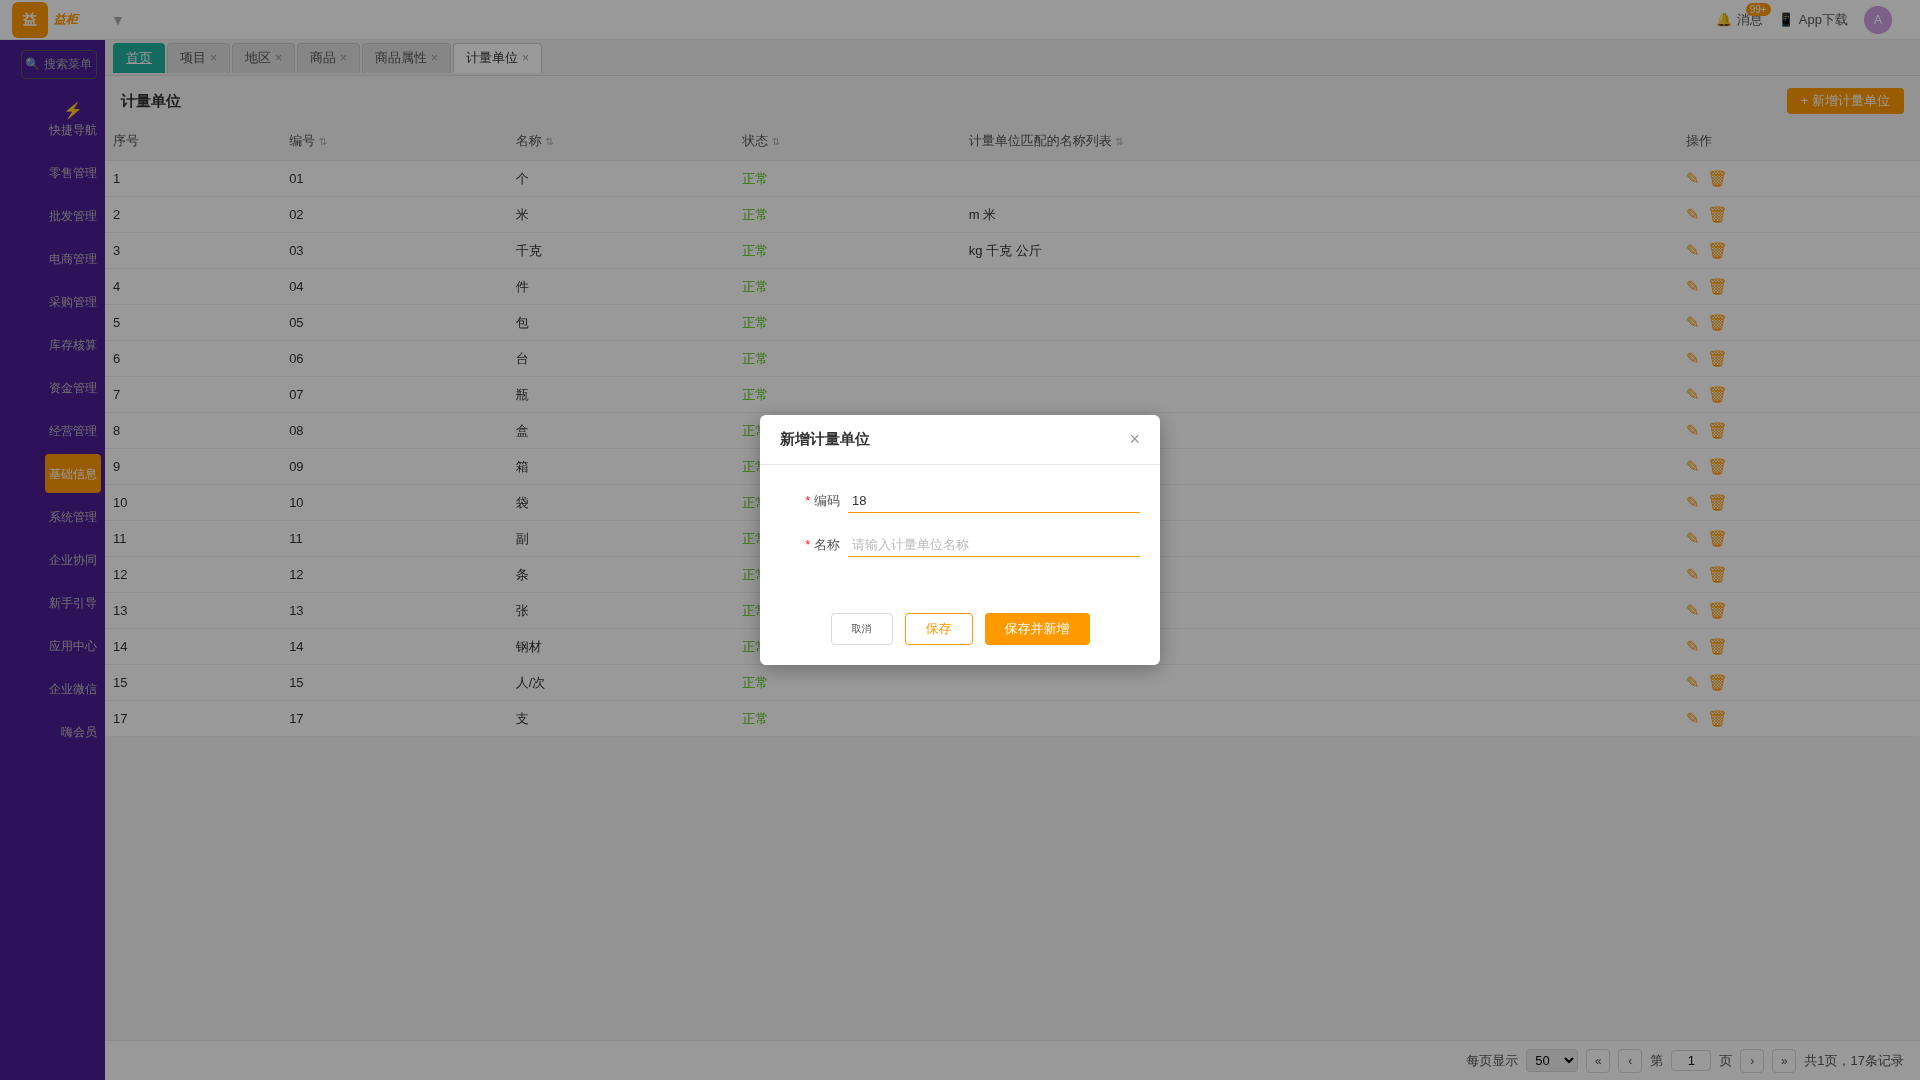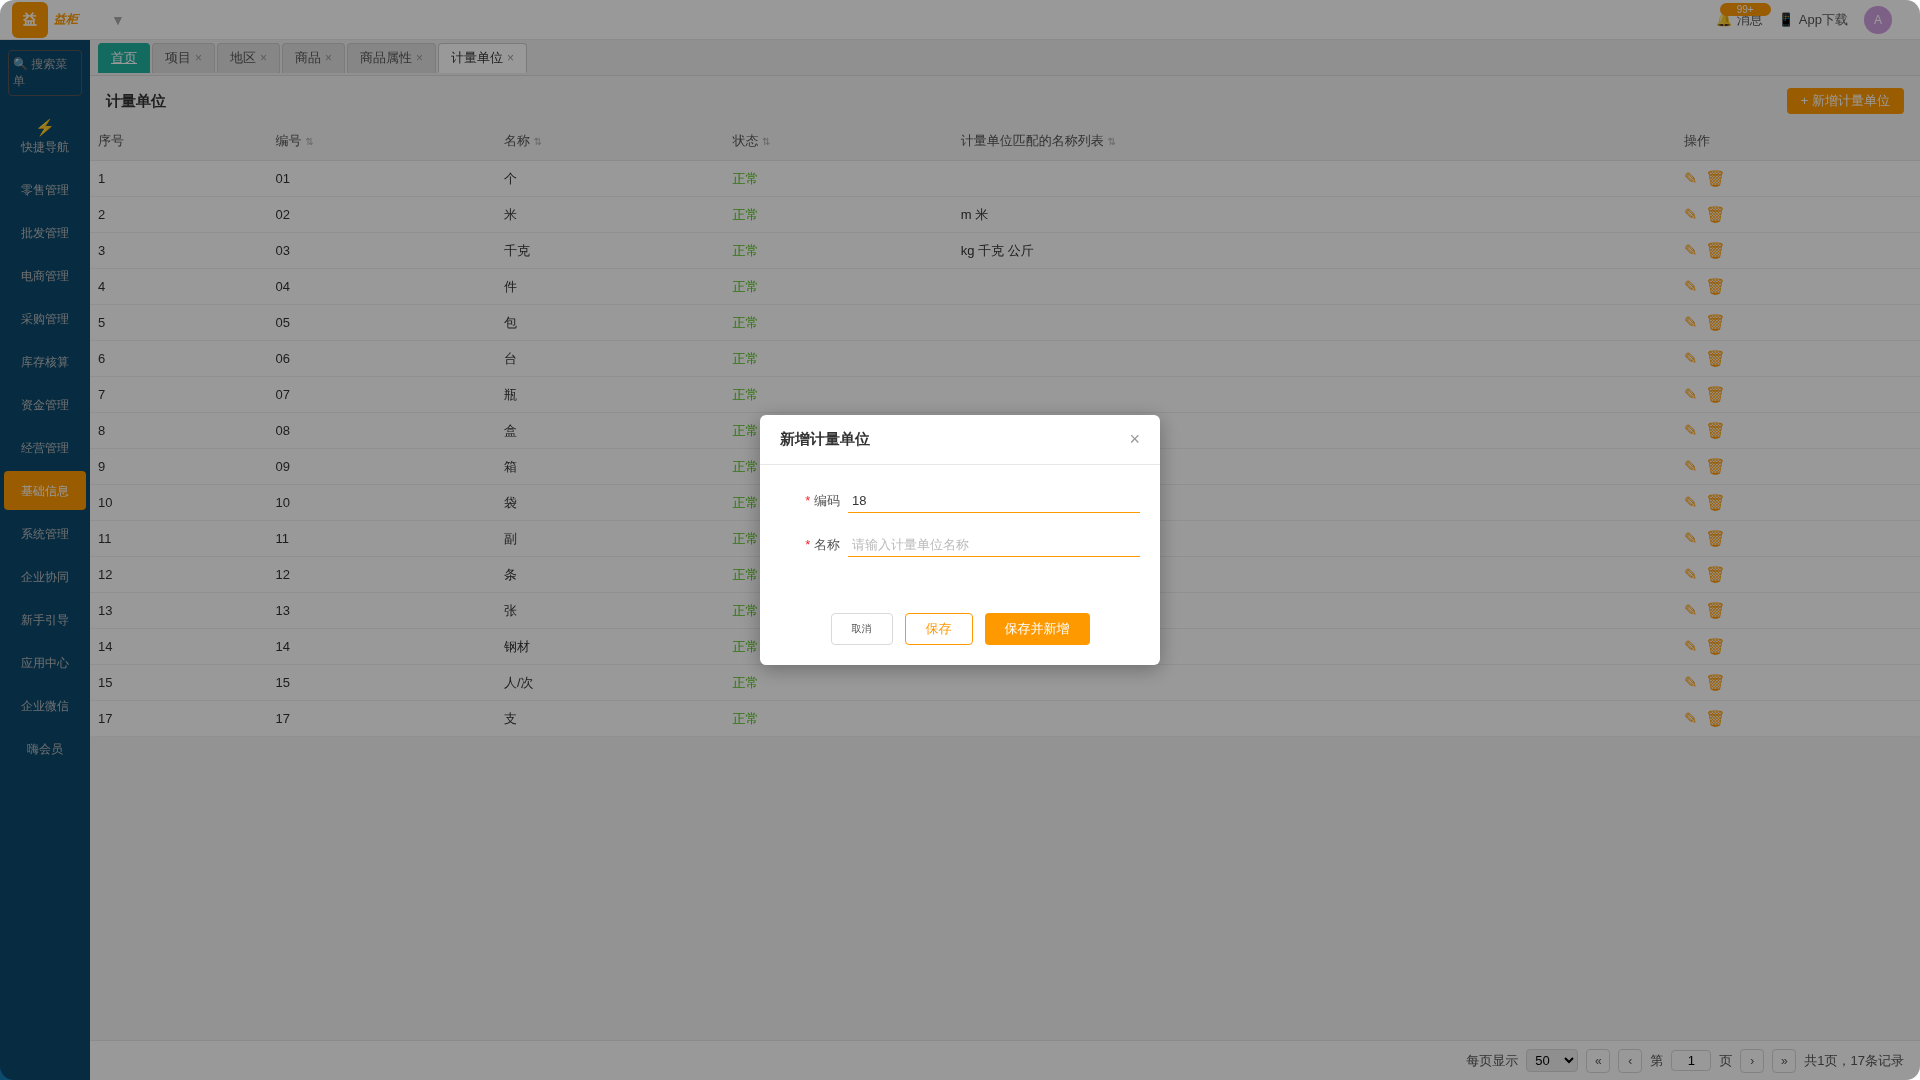--- a/index.html
+++ b/index.html
@@ -5,30 +5,30 @@
     * { box-sizing: border-box; margin: 0; padding: 0; }
     body { font-family: 'Microsoft YaHei', Arial, sans-serif; font-size: 13px; background: #f5f5f5; color: #333; height: 1080px; width: 1920px; overflow: hidden; display: flex; flex-direction: column; }
 
     
     .top-bar { height: 40px; background: #fff; border-bottom: 1px solid #e8e8e8; display: flex; align-items: center; padding: 0 12px; gap: 10px; flex-shrink: 0; }
     .logo-area { display: flex; align-items: center; gap: 6px; width: 85px; }
     .logo-icon { width: 36px; height: 36px; background: #f90; border-radius: 6px; display: flex; align-items: center; justify-content: center; color: #fff; font-weight: bold; font-size: 14px; flex-shrink: 0; }
     .logo-text { font-size: 12px; color: #f90; font-weight: bold; font-style: italic; }
     .top-bar-right { margin-left: auto; display: flex; align-items: center; gap: 16px; }
     .top-bar-msg { display: flex; align-items: center; gap: 4px; font-size: 13px; color: #555; position: relative; }
-    .badge { background: #f90; color: #fff; border-radius: 10px; font-size: 10px; padding: 1px 17px; position: absolute; top: -8px; right: -8px; }
+    .badge { background: #f90; color: #fff; border-radius: 10px; font-size: 10px; padding: 1px 4px; position: absolute; top: -8px; right: -8px; }
     .top-bar-app { display: flex; align-items: center; gap: 4px; font-size: 13px; color: #555; }
     .avatar { width: 28px; height: 28px; border-radius: 50%; background: #d0a0e0; display: flex; align-items: center; justify-content: center; color: #fff; font-size: 12px; }
     .user-name { font-size: 13px; color: #555; }
 
     
     .main-layout { display: flex; flex: 1; overflow: hidden; }
 
     
-    .sidebar { width: 90px; background: #0c4a6e; flex-shrink: 0; display: flex; flex-direction: column; overflow-y: auto; }
+    .sidebar { width: 105px; background: #4c1d95; flex-shrink: 0; display: flex; flex-direction: column; overflow-y: auto; align-items: flex-end; }
     .sidebar-search { padding: 10px 8px; }
     .sidebar-search-btn { width: 100%; background: transparent; border: 1px solid #555; border-radius: 4px; color: #aaa; font-size: 12px; padding: 5px 4px; cursor: pointer; text-align: left; }
     .sidebar-item { padding: 10px 4px; color: #bbb; font-size: 12px; text-align: center; cursor: pointer; border-radius: 4px; margin: 2px 4px; }
     .sidebar-item.active { background: #f90; color: #fff; }
     .sidebar-item-label { display: block; margin-top: 2px; }
     .sidebar-icon { font-size: 16px; display: block; }
 
     
     .content-area { flex: 1; display: flex; flex-direction: column; overflow: hidden; }
 
@@ -56,21 +56,21 @@
     .action-delete { color: #f90; cursor: pointer; font-size: 16px; }
     .sort-icon { color: #aaa; font-size: 10px; cursor: pointer; }
 
     
     .pagination { height: 40px; display: flex; align-items: center; justify-content: flex-end; padding: 0 16px; gap: 8px; font-size: 13px; color: #555; border-top: 1px solid #e8e8e8; background: #fff; flex-shrink: 0; }
     .page-size-select { border: 1px solid #d9d9d9; border-radius: 4px; padding: 2px 4px; font-size: 13px; }
     .page-btn { width: 24px; height: 24px; border: 1px solid #d9d9d9; border-radius: 4px; background: #fff; cursor: pointer; display: flex; align-items: center; justify-content: center; font-size: 12px; color: #555; }
     .page-input { width: 40px; border: 1px solid #d9d9d9; border-radius: 4px; padding: 2px 4px; text-align: center; font-size: 13px; }
 
     
-    .modal-overlay { position: fixed; top: 0; left: 0; width: 1920px; height: 1080px; background: rgba(0,0,0,0.4); display: flex; align-items: center; justify-content: center; z-index: 1000; border-radius: 14px; }
+    .modal-overlay { position: fixed; top: 0; left: 0; width: 1920px; height: 1080px; background: rgba(0,0,0,0.4); display: flex; align-items: center; justify-content: center; z-index: 1000; }
     .modal { background: #fff; border-radius: 6px; width: 400px; padding: 0; box-shadow: 0 4px 20px rgba(0,0,0,0.3); }
     .modal-header { padding: 14px 20px; border-bottom: 1px solid #e8e8e8; display: flex; align-items: center; justify-content: space-between; }
     .modal-title { font-size: 15px; font-weight: bold; color: #333; }
     .modal-close { color: #999; cursor: pointer; font-size: 18px; background: none; border: none; }
     .modal-body { padding: 24px 20px; }
     .form-row { display: flex; align-items: center; margin-bottom: 20px; gap: 8px; }
     .form-label { width: 60px; text-align: right; font-size: 13px; color: #555; flex-shrink: 0; }
     .form-input { flex: 1; border: none; border-bottom: 1px solid #d9d9d9; padding: 4px 4px; font-size: 13px; outline: none; color: #333; }
     .form-input.has-value { border-bottom-color: #f90; }
     .form-input::placeholder { color: #bbb; }

